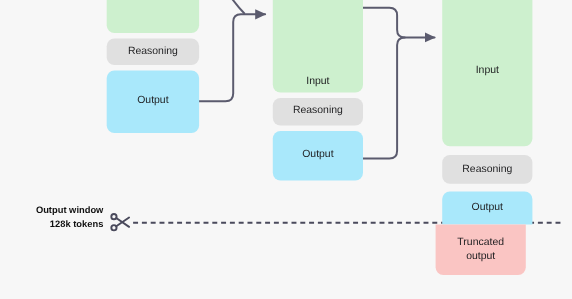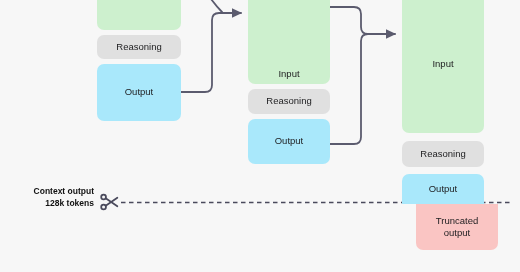--- a/index.html
+++ b/index.html
@@ -49,21 +49,21 @@
                align-items: flex-end; padding-bottom: 4px; }
   .c2-reason { left: 248px; top: 89px;  width: 82px; height: 25px; }
   .c2-output { left: 248px; top: 119px; width: 82px; height: 45px; }
 
   
   .c3-input  { left: 402px; top: -50px; width: 82px; height: 183px; border-radius: 0 0 7px 7px;
                align-items: center; padding-top: 46px; }
   .c3-reason { left: 402px; top: 141px; width: 82px; height: 26px; }
   .c3-output { left: 402px; top: 174px; width: 82px; height: 30px;
                border-radius: 7px 7px 0 0; }
-  .c3-trunc  { left: 416px; top: 204px; width: 82px; height: 46px;
+  .c3-trunc  { left: 396px; top: 204px; width: 82px; height: 46px;
                border-radius: 0 0 7px 7px; }
 
   #links {
     position: absolute;
     left: 0; top: 0;
     width: 520px; height: 272px;
     z-index: 1;
     overflow: visible;
   }
 
@@ -120,21 +120,21 @@
   <div class="box input c2-input">Input</div>
   <div class="box reason c2-reason">Reasoning</div>
   <div class="box output c2-output">Output</div>
 
   <div class="box input c3-input">Input</div>
   <div class="box reason c3-reason">Reasoning</div>
   <div class="box output c3-output">Output</div>
   <div class="box trunc c3-trunc">Truncated<br>output</div>
 
   <div class="ctx-label">
-    <span class="title">Context output</span>
+    <span class="title">Output window</span>
     <span class="sub">128k tokens</span>
   </div>
 
   <svg class="scissors" viewBox="0 0 24 24" fill="none" stroke="#4a4a5c" stroke-width="1.9" stroke-linecap="round" stroke-linejoin="round">
     <circle cx="5" cy="6.5" r="2.6"></circle>
     <circle cx="5" cy="17.5" r="2.6"></circle>
     <line x1="7.3" y1="7.9" x2="20" y2="16.6"></line>
     <line x1="7.3" y1="16.1" x2="20" y2="7.4"></line>
   </svg>
 

